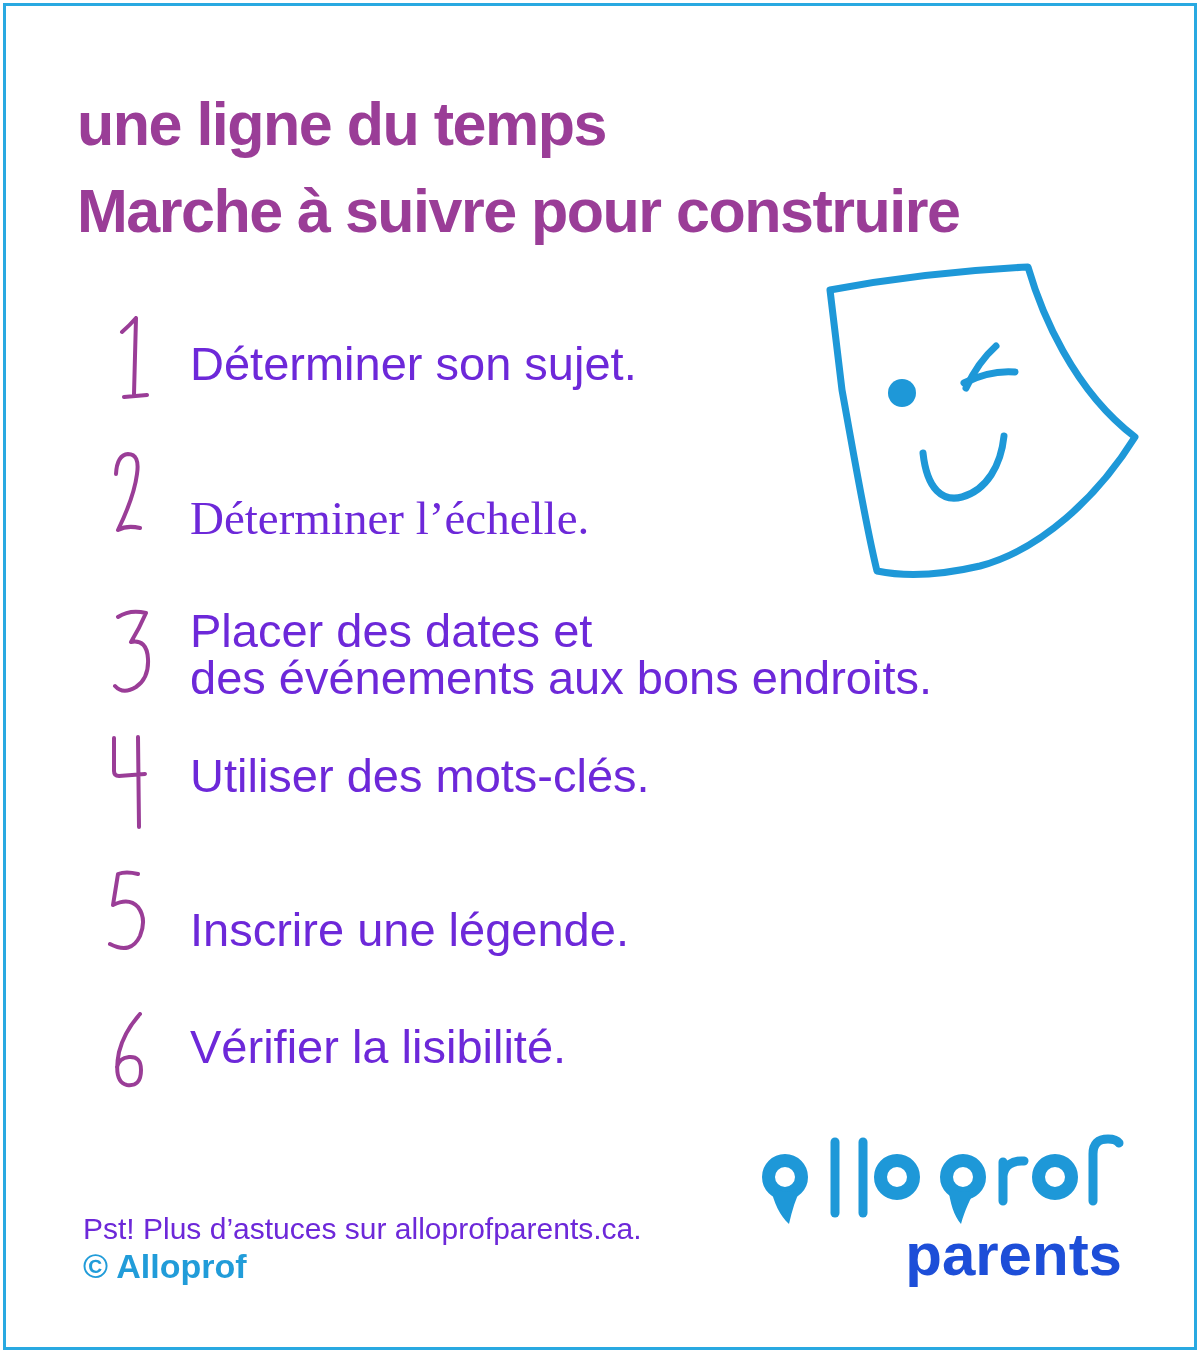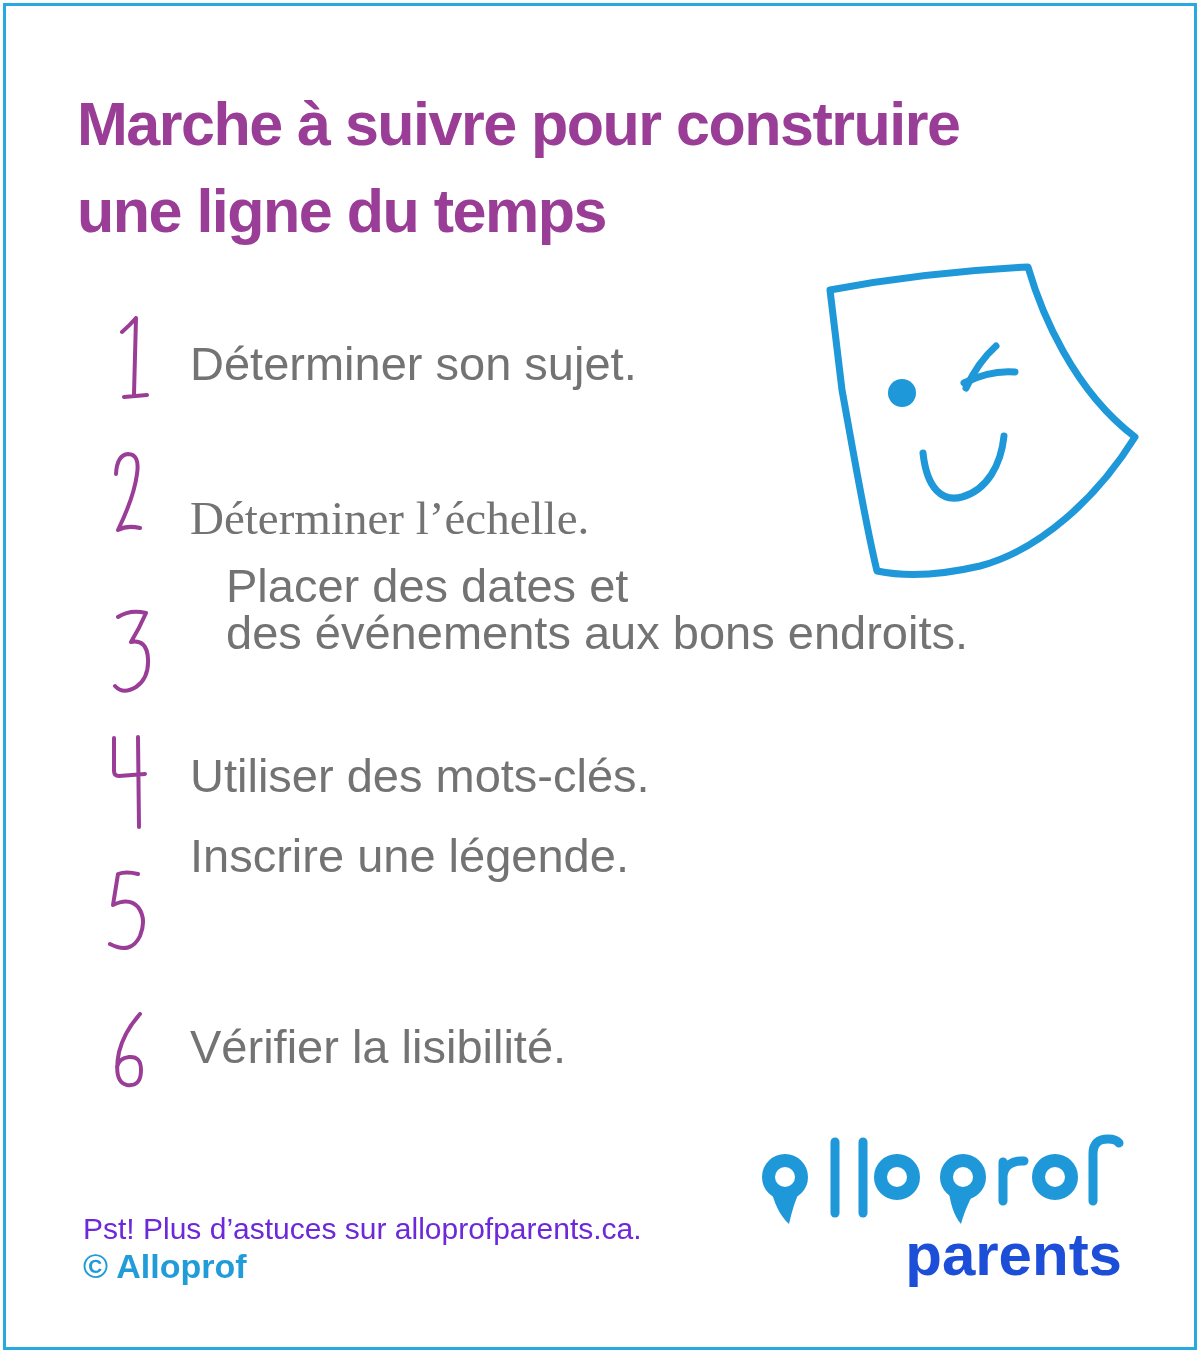--- a/index.html
+++ b/index.html
@@ -12,35 +12,35 @@
     position:absolute;left:3px;top:3px;right:3px;bottom:3px;
     border:3px solid #29a9e1;background:#ffffff;
   }
   .title{
     position:absolute;left:77px;top:81px;width:1000px;
     font-size:61px;font-weight:bold;line-height:87px;letter-spacing:-1.5px;
     color:#9a3d97;
   }
   .step-text{
     position:absolute;left:190px;
-    font-size:47px;line-height:47px;color:#737373;white-space:nowrap;
+    font-size:47px;line-height:47px;color:#6d28d9;white-space:nowrap;
   }
   .num{position:absolute;}
   .num path{fill:none;stroke:#9a3d97;stroke-width:4;stroke-linecap:round;stroke-linejoin:round;}
   .n1{left:119px;top:316px;width:30px;height:84px;}
   .n2{left:112px;top:452px;width:32px;height:88px;}
   .n3{left:110px;top:604px;width:45px;height:90px;}
   .n4{left:108px;top:735px;width:42px;height:95px;}
   .n5{left:104px;top:870px;width:44px;height:92px;}
   .n6{left:110px;top:1012px;width:38px;height:90px;}
   .t1{top:340px;}
   .t2{top:495px;font-family:Liberation Serif, serif;}
-  .t3{top:562px;margin-left:36px;}
+  .t3{top:607px;}
   .t4{top:752px;}
-  .t5{top:832px;}
+  .t5{top:906px;}
   .t6{top:1023px;}
   .face{position:absolute;left:815px;top:250px;width:335px;height:335px;}
   .face path{fill:none;stroke:#1e98d8;stroke-width:7;stroke-linecap:round;stroke-linejoin:round;}
   .face .fill{fill:#1e98d8;stroke:none;}
   .logo{position:absolute;left:750px;top:1128px;width:395px;height:105px;}
   .logo .ring{fill:none;stroke:#1e98d8;stroke-width:13;}
   .logo .bar{fill:none;stroke:#1e98d8;stroke-width:9;stroke-linecap:round;stroke-linejoin:round;}
   .logo .solid{fill:#1e98d8;stroke:none;}
   .logo-sub{
     position:absolute;right:78px;top:1220px;
@@ -54,22 +54,22 @@
     position:absolute;left:83px;top:1247px;
     font-size:34px;font-weight:bold;color:#219cd9;
   }
 </style>
 </head>
 <body>
 
 <div class="frame"></div>
 
 <div class="title">
+  <div>une ligne du temps</div>
   <div>Marche à suivre pour construire</div>
-  <div>une ligne du temps</div>
 </div>
 
 <svg class="face" viewBox="0 0 335 335" aria-label="winking-paper-face-doodle">
   <path d="M15,40 Q110,22 213,17 C226,62 258,140 320,187 C282,248 225,300 165,316 Q105,330 62,321 C50,272 38,200 27,140 Q20,80 15,40 Z"></path>
   <circle class="fill" cx="87" cy="143" r="14"></circle>
   <path d="M181,96 Q163,112 151,138"></path>
   <path d="M149,133 Q175,120 200,122"></path>
   <path d="M108,203 C112,240 128,252 147,247 C172,240 186,215 189,186"></path>
 </svg>
 

